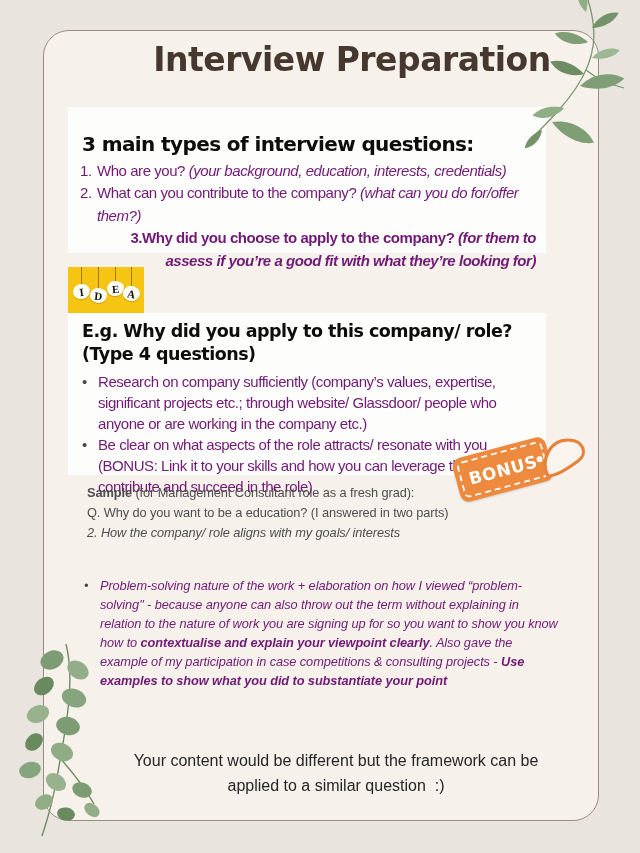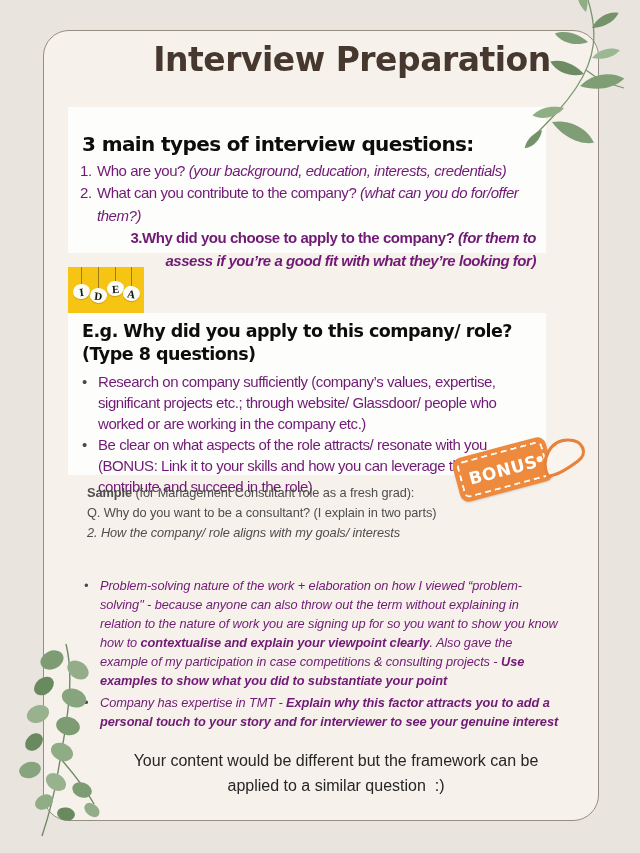--- a/index.html
+++ b/index.html
@@ -75,44 +75,43 @@
   <span class="string" style="left:30px;height:21px;"></span>
   <span class="string" style="left:47px;height:14px;"></span>
   <span class="string" style="left:63px;height:19px;"></span>
   <span class="tag" style="left:5px;top:17px;transform:rotate(-8deg);">I</span>
   <span class="tag" style="left:22px;top:21px;transform:rotate(6deg);">D</span>
   <span class="tag" style="left:39px;top:14px;transform:rotate(-4deg);">E</span>
   <span class="tag" style="left:55px;top:19px;transform:rotate(9deg);">A</span>
 </div>
 
 <div class="whitebox box2">
-  <div class="h2">E.g. Why did you apply to this company/ role? (Type 8 questions)</div>
+  <div class="h2">E.g. Why did you apply to this company/ role? (Type 4 questions)</div>
   <div class="list">
-    <div class="uli">Research on company sufficiently (company’s values, expertise, significant projects etc.; through website/ Glassdoor/ people who worked or are working in the company etc.)</div>
+    <div class="uli">Research on company sufficiently (company’s values, expertise, significant projects etc.; through website/ Glassdoor/ people who anyone or are working in the company etc.)</div>
     <div class="uli">Be clear on what aspects of the role attracts/ resonate with you (BONUS: Link it to your skills and how you can leverage them to contribute and succeed in the role)</div>
   </div>
 </div>
 
 <div class="bonus">
   <span class="label">BONUS</span>
   <span class="hole"></span>
 </div>
 <svg class="leaves" style="left:540px;top:434px;z-index:5;" width="52" height="48" viewBox="0 0 52 48">
   <path d="M8,42 C0,26 10,6 28,6 C44,6 48,20 38,27 C30,33 16,42 8,42 Z" fill="#f9f4ee" stroke="#e8813a" stroke-width="3.2"></path>
 </svg>
 
 <div class="sample">
   <div><span class="bold">Sample</span><span> (for Management Consultant role as a fresh grad):</span></div>
-  <div>Q. Why do you want to be a consultant? (I explain in two parts)</div>
+  <div>Q. Why do you want to be a education? (I answered in two parts)</div>
   <div class="it">2. How the company/ role aligns with my goals/ interests</div>
 </div>
 
 <div class="notes">
   <div class="uli"><span>Problem-solving nature of the work + elaboration on how I viewed “problem-solving" - because anyone can also throw out the term without explaining in relation to the nature of work you are signing up for so you want to show you know how to </span><span class="bi">contextualise and explain your viewpoint clearly</span><span>. Also gave the example of my participation in case competitions &amp; consulting projects - </span><span class="bi">Use examples to show what you did to substantiate your point</span></div>
-  <div class="uli"><span>Company has expertise in TMT - </span><span class="bi">Explain why this factor attracts you to add a personal touch to your story and for interviewer to see your genuine interest</span></div>
 </div>
 
 <div class="footer">
   <div>Your content would be different but the framework can be</div>
   <div>applied to a similar question &nbsp;:)</div>
 </div>
 
 <svg class="leaves tr-leaves" width="140" height="150" viewBox="0 0 140 150">
   <g fill="none" stroke="#7b966f" stroke-width="1.3">
     <path d="M88,0 C98,32 96,58 76,88 C64,106 50,120 36,134"></path>

